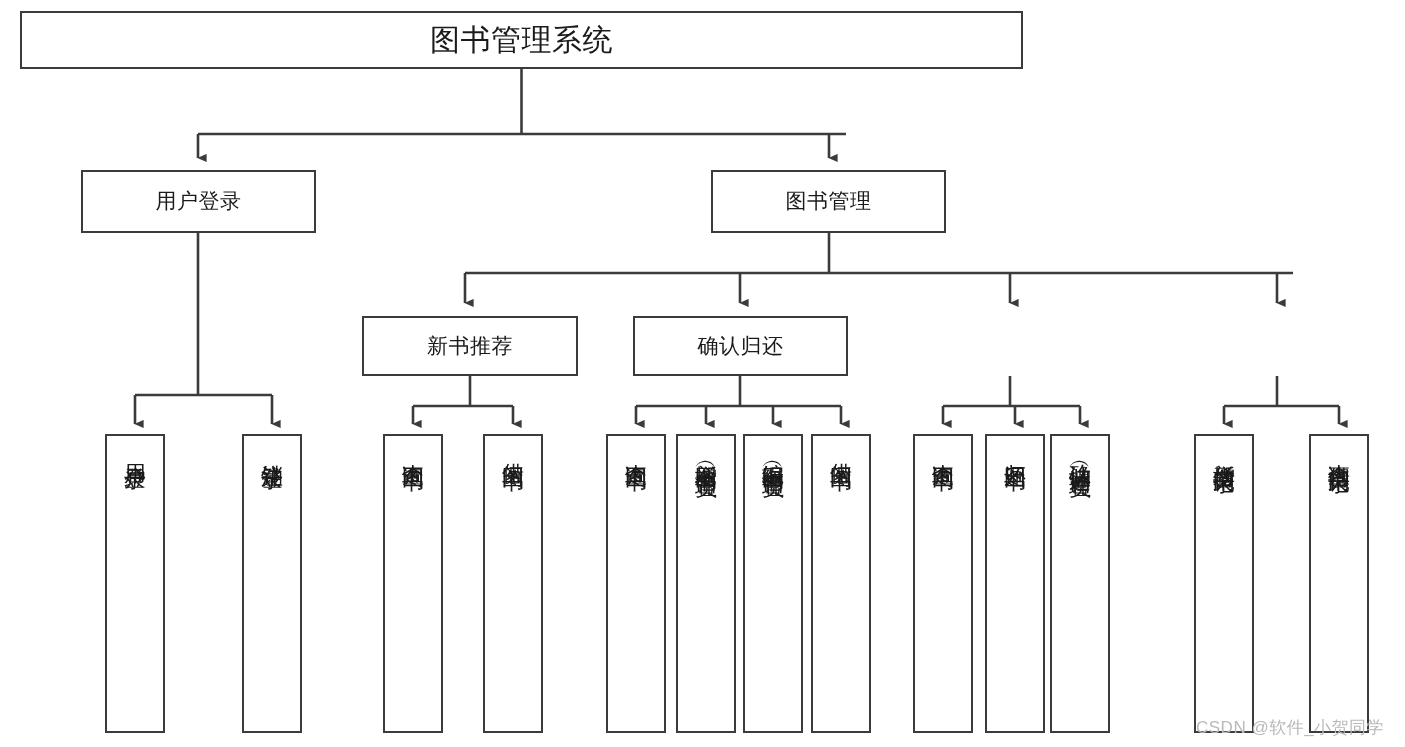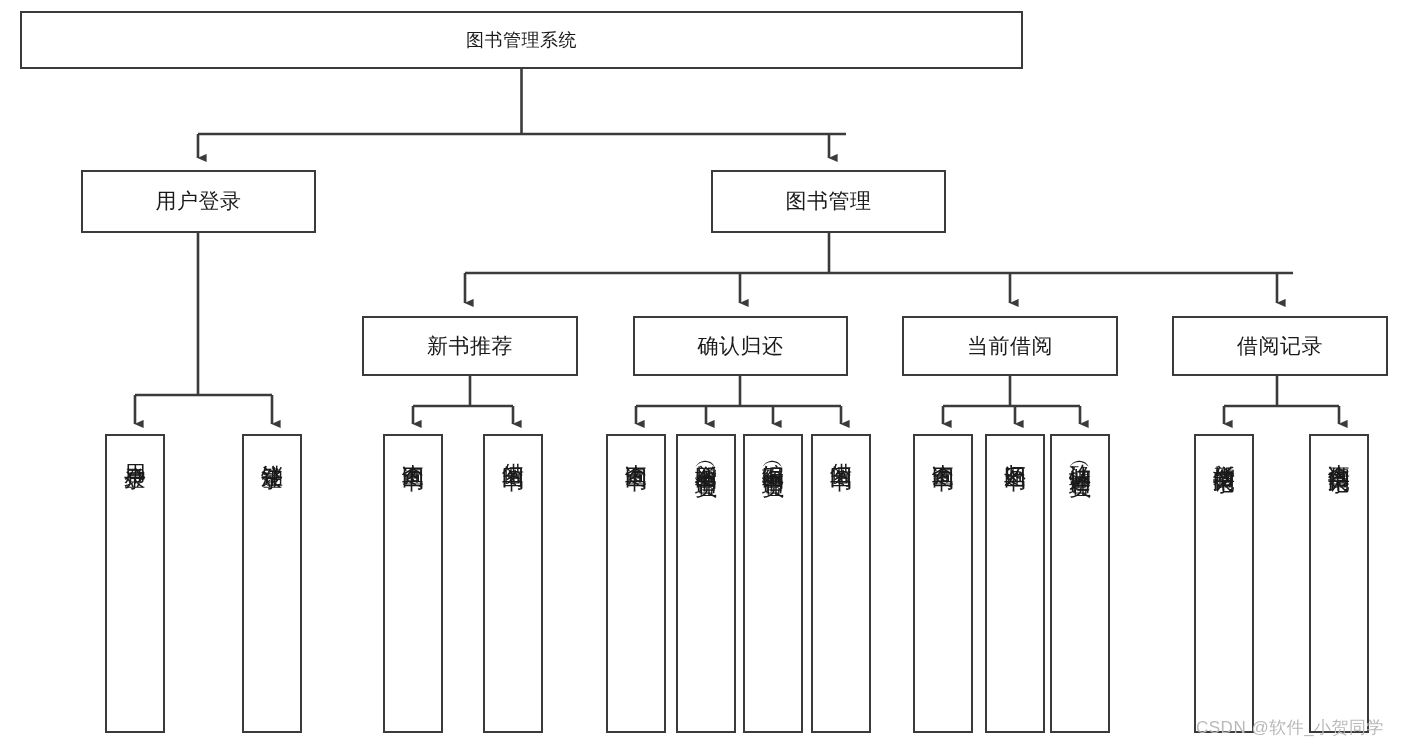--- a/index.html
+++ b/index.html
@@ -41,21 +41,21 @@
     text-align: center;
     line-height: 1.16;
     letter-spacing: 0.5px;
     white-space: nowrap;
   }
   
   .node.horiz .node-label {
     font-size: 21px;
   }
   .node.root .node-label {
-    font-size: 18px;
+    font-size: 30px;
   }
   
   .node.vert {
     align-items: flex-start;
     padding-top: 10px;
   }
   .node.vert .node-label {
     writing-mode: vertical-rl;
     text-orientation: upright;
     font-size: 22px;
@@ -137,26 +137,20 @@
   <div class="node horiz" style="left:362px; top:316px; width:216px; height:60px;">
     <span class="node-label">新书推荐</span>
   </div>
 
   <div class="node horiz" style="left:711px; top:170px; width:235px; height:63px;">
     <span class="node-label">图书管理</span>
   </div>
   <div class="node horiz" style="left:633px; top:316px; width:215px; height:60px;">
     <span class="node-label">确认归还</span>
   </div>
-  <div class="node horiz" style="left:902px; top:316px; width:216px; height:60px;">
-    <span class="node-label">当前借阅</span>
-  </div>
-  <div class="node horiz" style="left:1172px; top:316px; width:216px; height:60px;">
-    <span class="node-label">借阅记录</span>
-  </div>
 
   <div class="node vert" style="left:105px; top:434px; width:60px; height:299px;">
     <span class="node-label">用户登录</span>
   </div>
   <div class="node vert" style="left:242px; top:434px; width:60px; height:299px;">
     <span class="node-label">注销登录</span>
   </div>
 
   <div class="node vert" style="left:383px; top:434px; width:60px; height:299px;">
     <span class="node-label">查询图书</span>

